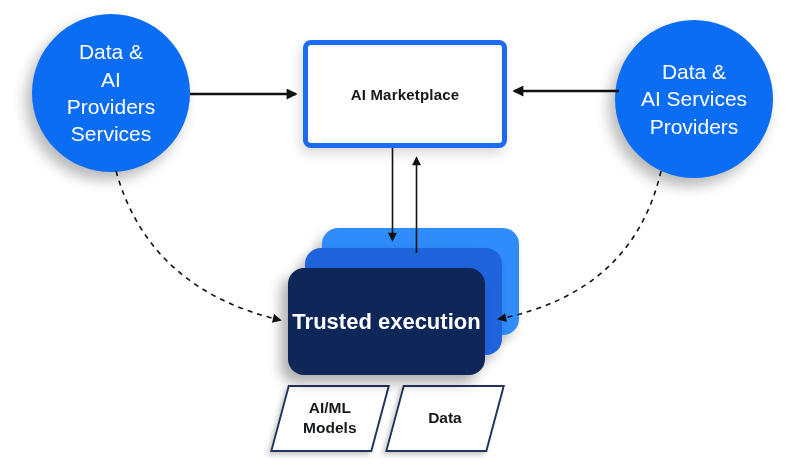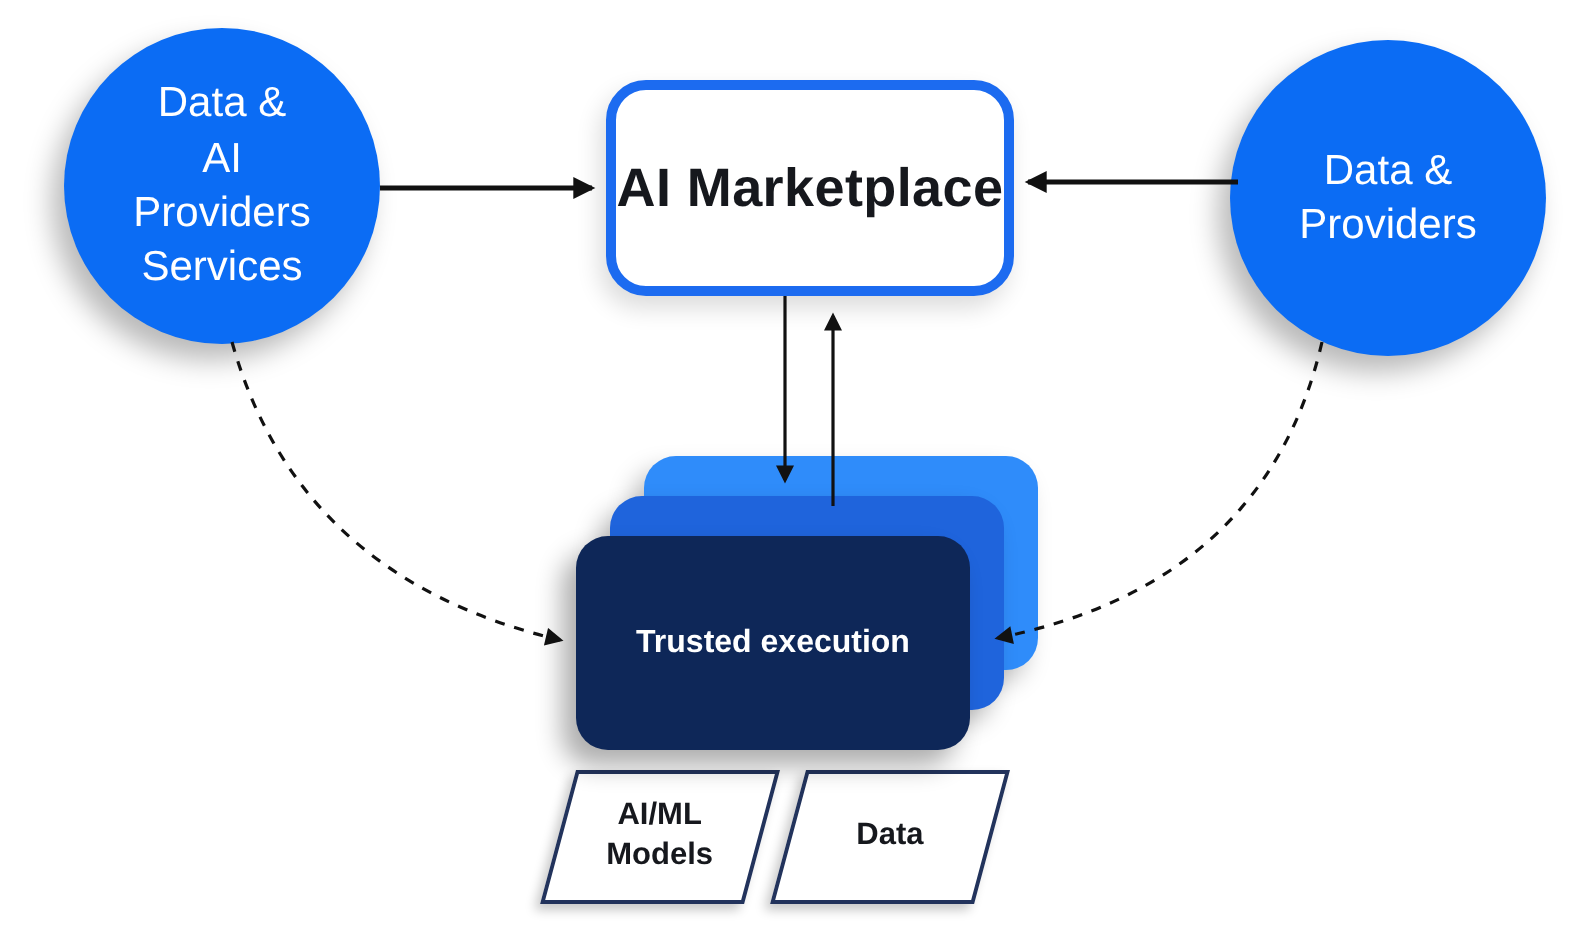--- a/index.html
+++ b/index.html
@@ -25,33 +25,33 @@
     display:flex;align-items:center;justify-content:center;text-align:center;
     font-weight:400;font-size:21px;line-height:1.3;
     box-shadow:-6px 8px 14px rgba(0,0,0,.28);
   }
   .circle-left{left:32px;top:14px;}
   .circle-right{left:615px;top:20px;}
   .circle .line{display:block;}
   
   .marketplace{
     position:absolute;left:303px;top:40px;width:204px;height:108px;box-sizing:border-box;
-    background:#fff;border:5px solid var(--marketplace-border);border-radius:20px;
+    background:#fff;border:5px solid var(--marketplace-border);border-radius:8px;
     display:flex;align-items:center;justify-content:center;
-    font-size:27px;font-weight:700;color:var(--text-dark);letter-spacing:.2px;
+    font-size:15px;font-weight:700;color:var(--text-dark);letter-spacing:.2px;
     box-shadow:-3px 6px 12px rgba(0,0,0,.14);
   }
   
   .tee{position:absolute;width:197px;height:107px;border-radius:16px;}
   .tee-back{left:322px;top:228px;background:var(--tee-back);box-shadow:-6px 7px 12px rgba(0,0,0,.25);z-index:1;}
   .tee-middle{left:305px;top:248px;background:var(--tee-middle);box-shadow:-6px 7px 12px rgba(0,0,0,.28);z-index:2;}
   .tee-front{
     left:288px;top:268px;background:var(--tee-front);z-index:3;
     display:flex;flex-direction:column;align-items:center;justify-content:center;
-    color:var(--text-white);font-weight:700;font-size:16px;line-height:1.35;text-align:center;
+    color:var(--text-white);font-weight:700;font-size:22px;line-height:1.35;text-align:center;
     box-shadow:-7px 8px 13px rgba(0,0,0,.32);
   }
   
   .para{
     position:absolute;top:385px;width:102px;height:67px;box-sizing:border-box;
     background:#fff;border:2px solid var(--outline-navy);
     transform:skewX(-15deg);transform-origin:top left;
     display:flex;align-items:center;justify-content:center;
     box-shadow:-2px 3px 5px rgba(0,0,0,.22);z-index:1;
   }
@@ -74,20 +74,21 @@
       <span class="line">Data &amp;</span>
       <span class="line">AI</span>
       <span class="line">Providers</span>
       <span class="line">Services</span>
     </div>
   </div>
 
   <div class="circle circle-right">
     <div>
       <span class="line">Data &amp;</span>
+      <span class="line">AI Services</span>
       <span class="line">Providers</span>
     </div>
   </div>
 
   <div class="marketplace">
     <span>AI Marketplace</span>
   </div>
 
   <div class="tee tee-back"></div>
   <div class="tee tee-middle"></div>

